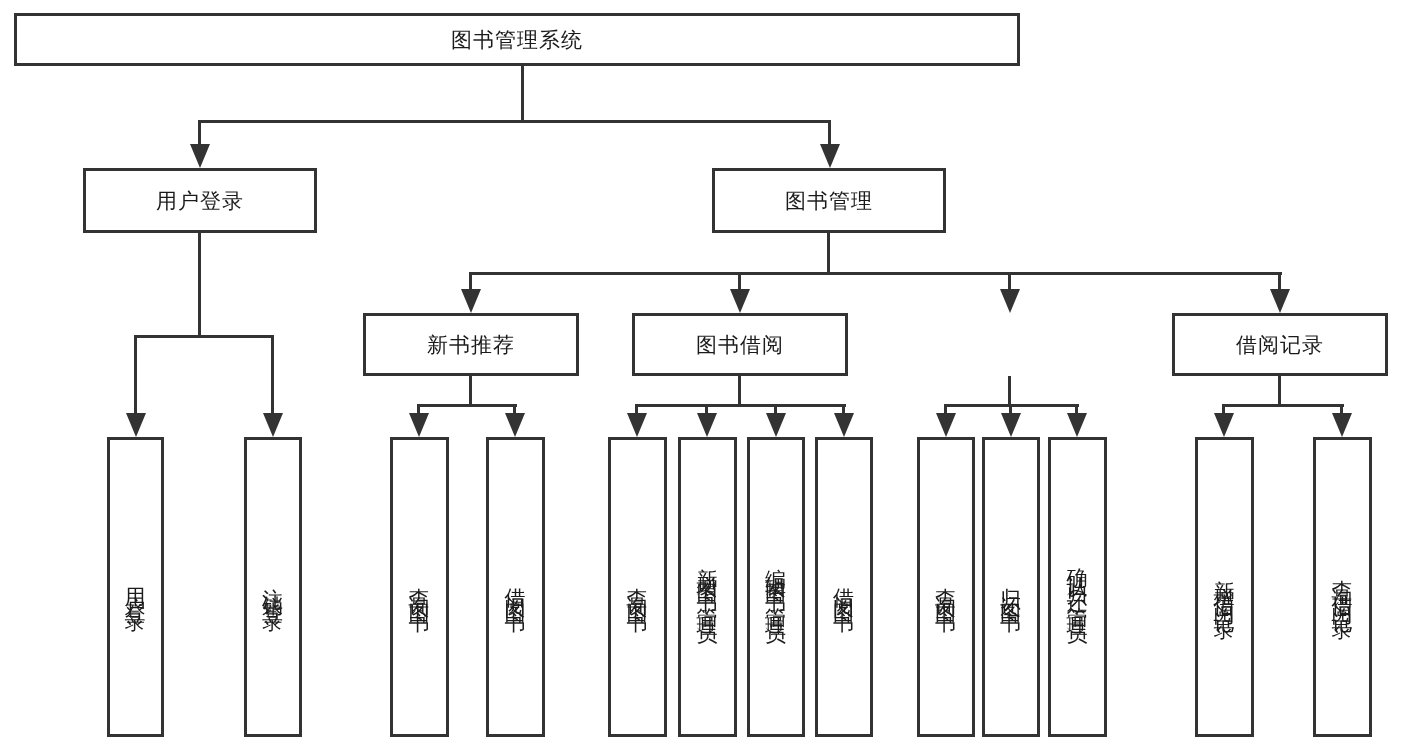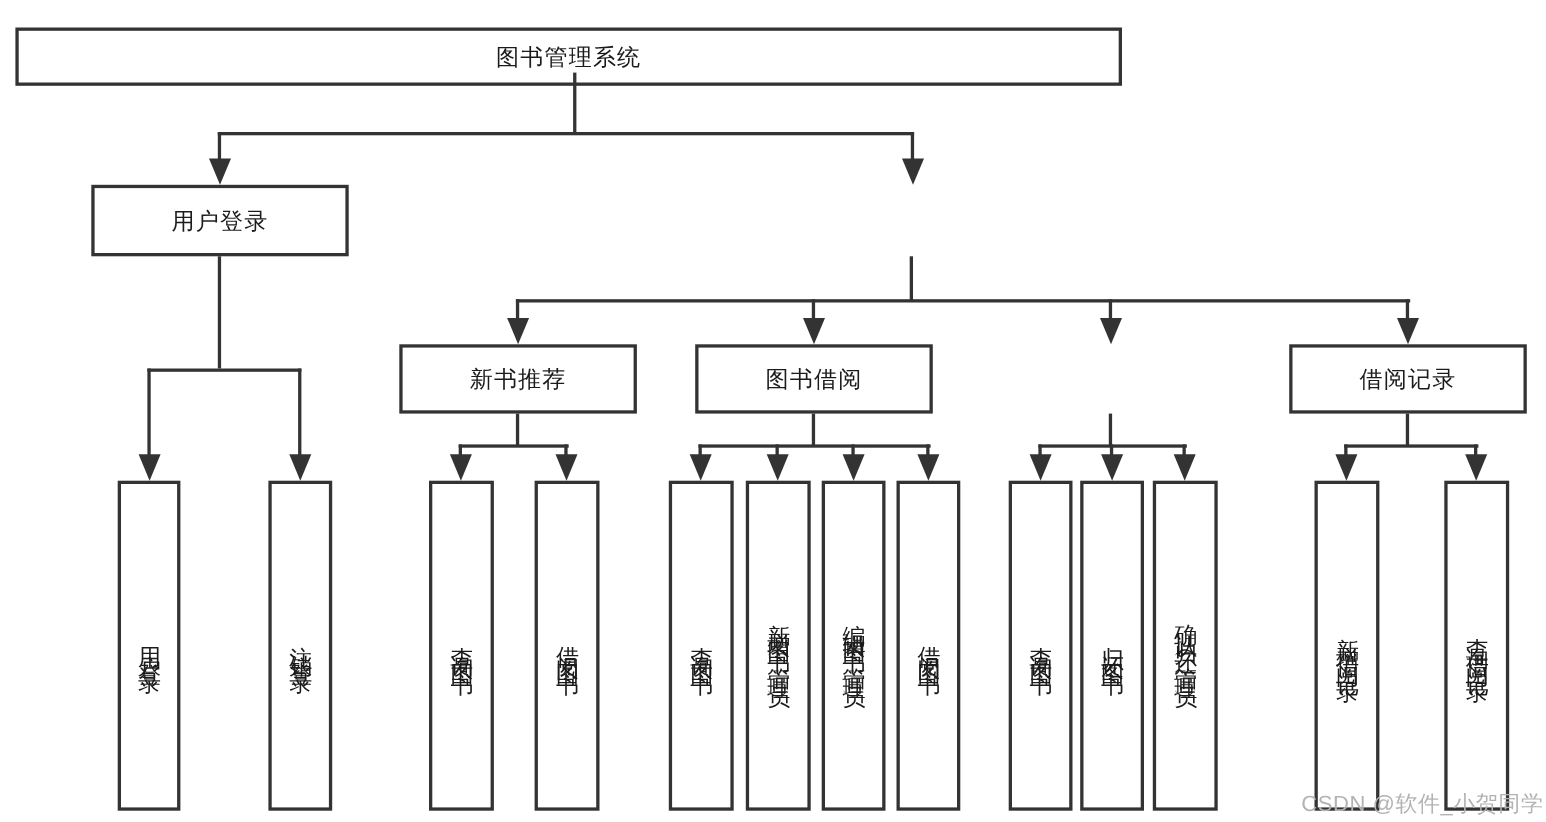--- a/index.html
+++ b/index.html
@@ -36,28 +36,31 @@
   .wm{
     position:absolute;left:1183px;top:717px;z-index:9;
     color:var(--watermark);font-size:20px;letter-spacing:0.5px;white-space:nowrap;
   }
 </style>
 </head>
 <body>
 
 <div id="stage">
 
-  <div class="node" style="left:14px;top:25px;width:1006px;height:53px">
+  <div class="node" style="left:14px;top:13px;width:1006px;height:53px">
     <span>图书管理系统</span>
   </div>
 
   <div class="node" style="left:83px;top:168px;width:234px;height:65px">
     <span>用户登录</span>
   </div>
 
+  <div class="node" style="left:712px;top:168px;width:234px;height:65px">
+    <span>图书管理</span>
+  </div>
 
   <div class="node" style="left:363px;top:313px;width:216px;height:63px">
     <span>新书推荐</span>
   </div>
 
   <div class="node" style="left:632px;top:313px;width:216px;height:63px">
     <span>图书借阅</span>
   </div>
 
 
@@ -161,15 +164,14 @@
   <div class="ar" style="left:1001px;top:413px"></div>
   <div class="ar" style="left:1067px;top:413px"></div>
 
   <div class="vl" style="left:1278px;top:376px;height:30px"></div>
   <div class="hl" style="left:1222px;top:404px;width:122px"></div>
   <div class="vl" style="left:1222px;top:404px;height:14px"></div>
   <div class="vl" style="left:1340px;top:404px;height:14px"></div>
   <div class="ar" style="left:1214px;top:413px"></div>
   <div class="ar" style="left:1332px;top:413px"></div>
 
-  <div class="wm">CSDN @软件_小贺同学</div>
 
 </div>
 
 </body></html>

